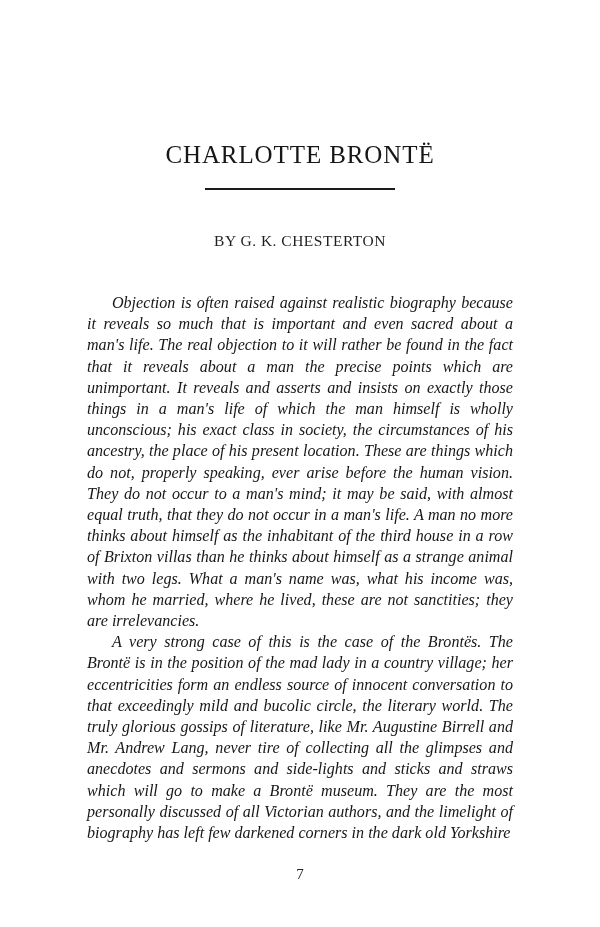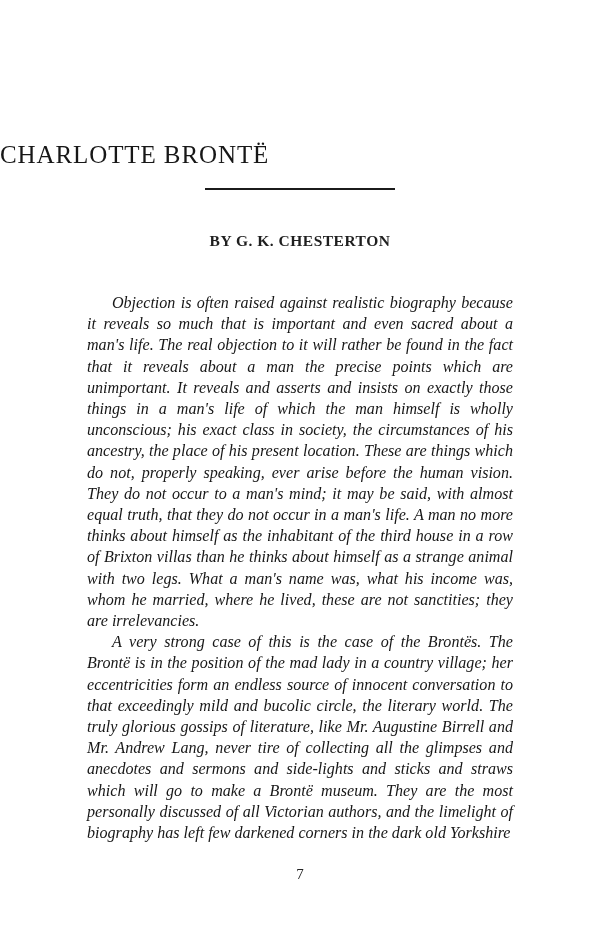--- a/index.html
+++ b/index.html
@@ -20,20 +20,21 @@
     width: 600px;
     height: 927px;
     box-sizing: border-box;
   }
 
   .page-title {
     position: absolute;
     top: 141px;
     left: 0;
     width: 600px;
+    text-align: center;
     font-size: 25px;
     letter-spacing: 0.9px;
     font-weight: 400;
     color: #171717;
     margin: 0;
     line-height: 1.1;
   }
 
   .title-rule {
     position: absolute;
@@ -48,21 +49,20 @@
     position: absolute;
     top: 232px;
     left: 0;
     width: 600px;
     text-align: center;
     font-size: 15.5px;
     letter-spacing: 0.5px;
     color: #1f1f1f;
     margin: 0;
     line-height: 1.1;
-    font-weight: bold;
   }
 
   .body-text {
     position: absolute;
     top: 292px;
     left: 87px;
     width: 426px;
     font-size: 16.1px;
     line-height: 21.2px;
     text-align: justify;

